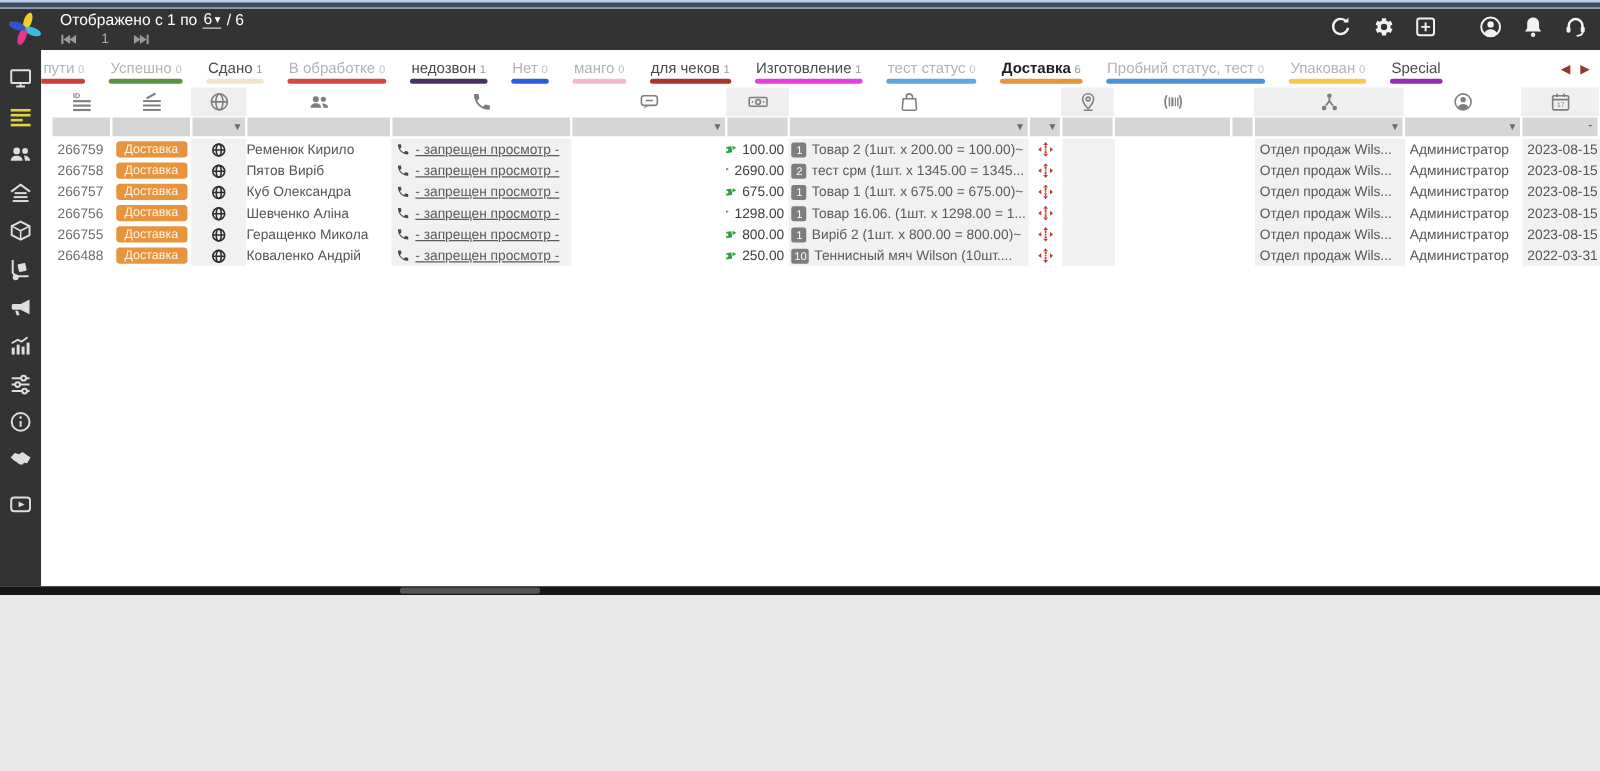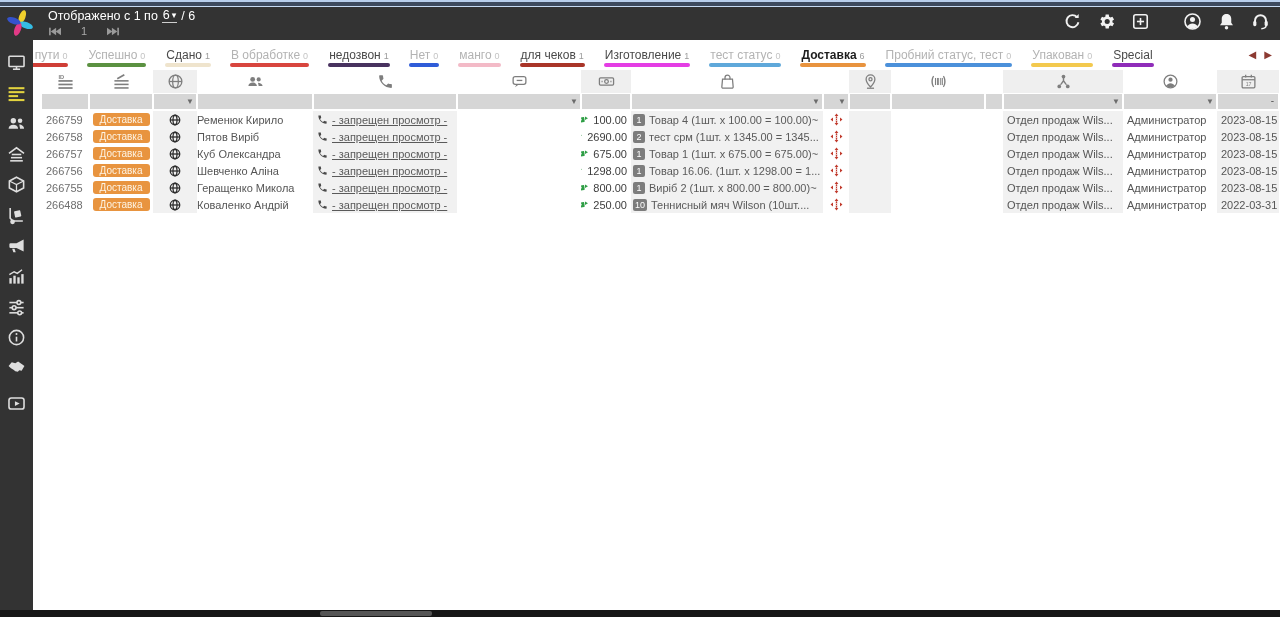--- a/index.html
+++ b/index.html
@@ -1,17 +1,17 @@
 <!DOCTYPE html>
 <html><head>
 <meta charset="utf-8">
 <style>
   * { margin:0; padding:0; box-sizing:border-box; }
   body { font-family:"Liberation Sans", sans-serif; background:#e9e9e9; }
-  .screen { position:relative; width:1280px; height:617px; background:#fff; overflow:hidden; }
+  .screen { position:relative; width:1280px; height:476px; background:#fff; overflow:hidden; }
 
   
   .top-strip { height:7px; background:#3d4a5e; border-top:2px solid #b9cfec; border-bottom:1px solid #c6daf3; }
   .topbar { position:absolute; top:7px; left:0; width:100%; height:33px; background:#333; }
   .logo { position:absolute; left:5px; top:1px; width:30px; height:30px; }
   .paging { position:absolute; left:48px; top:1px; color:#fff; }
   .paging-line1 { font-size:12.5px; display:flex; align-items:center; gap:4px; }
   .psize { border-bottom:1px solid #cfcfcf; cursor:pointer; padding:0 1px; display:inline-flex; gap:2px; }
   .psize .caret { font-size:9px; line-height:14px; }
   .paging-line2 { margin-top:2px; display:flex; align-items:center; color:#9a9a9a; }
@@ -55,21 +55,21 @@
   .gh-cell svg { width:17px; height:17px; }
 
   .grid-filters { display:flex; height:18px; padding-left:8px; }
   .gf-col { flex:none; padding:1px; }
   .gf-box { position:relative; height:15px; background:#d6d6d6; cursor:text; }
   .gf-arrow { position:absolute; right:2px; top:3px; font-size:8px; color:#6b6b6b; line-height:9px; }
   .gf-text { position:absolute; right:4px; top:1px; font-size:10px; color:#555; }
 
   
   .grid-rows { }
-  .row { display:flex; height:17px; padding-left:8px; align-items:center; font-size:11px; color:#555; cursor:pointer; }
+  .row { display:flex; height:17px; padding-left:8px; align-items:center; font-size:11px; color:#555; cursor:pointer;justify-content:space-between; }
   .cell { flex:none; height:100%; display:flex; align-items:center; overflow:hidden; white-space:nowrap; }
   .cell.shade { background:#f1f1f1; }
   .cell.ctr { justify-content:center; }
   .cell.id { color:#6e6e6e; padding-left:5px; }
   .badge { display:inline-block; width:57px; margin:0 auto; text-align:center; background:#e8943f; color:#fdf3e3; font-size:10px; line-height:13px; height:13px; border-radius:3px; }
   .cell.phone { gap:4px; padding-left:4px; color:#5a5a5a;text-decoration:underline; }
   .cell.phone svg { width:11px; height:11px; flex:none; }
   .cell.price { justify-content:flex-end; gap:4px; padding-right:4px; color:#3d3d3d; }
   .cell.price svg { width:13px; height:11px; flex:none; }
   .qty { flex:none; min-width:12px; padding:0 2px; height:12px; background:#7d7d7d; color:#fff; font-size:9px; line-height:12px; border-radius:2px; text-align:center; margin:0 4px 0 2px; }
@@ -518,21 +518,21 @@
     <div class="cell c7 price">
       <svg viewBox="0 0 26 20">
               <rect x="1" y="6" width="16" height="10" rx="1.5" fill="#2e9e45" transform="rotate(-8 9 11)"></rect>
               <circle cx="9" cy="10.5" r="2.4" fill="#fff" transform="rotate(-8 9 11)"></circle>
               <path d="M18 4l6 3.5L18 11z" fill="#2e9e45"></path>
             </svg>
       <span>100.00</span>
     </div>
     <div class="cell c8 shade prod">
       <span class="qty">1</span>
-      <span class="ptxt">Товар 4 (1шт. x 100.00 = 100.00)~</span>
+      <span class="ptxt">Товар 2 (1шт. x 200.00 = 100.00)~</span>
     </div>
     <div class="cell c9 ctr dmv">
       <svg viewBox="0 0 24 24" fill="#c0392b">
               <polygon points="12,1 15.5,5.5 8.5,5.5"></polygon>
               <polygon points="12,23 8.5,18.5 15.5,18.5"></polygon>
               <polygon points="1,12 5.5,8.5 5.5,15.5"></polygon>
               <polygon points="23,12 18.5,15.5 18.5,8.5"></polygon>
               <rect x="10.7" y="6" width="2.6" height="5" rx="1"></rect>
               <rect x="10.7" y="13" width="2.6" height="5" rx="1"></rect>
               <circle cx="12" cy="12" r="2.2" fill="#fff"></circle>

